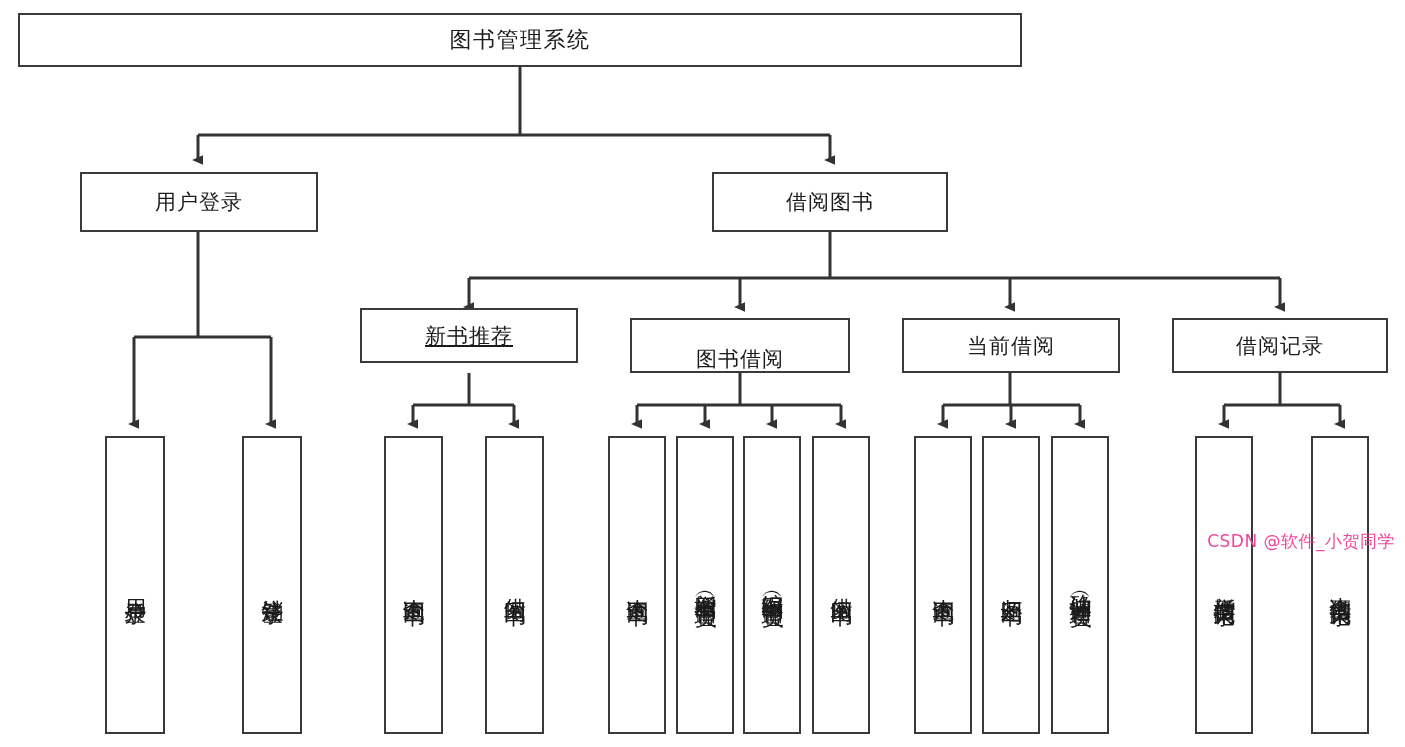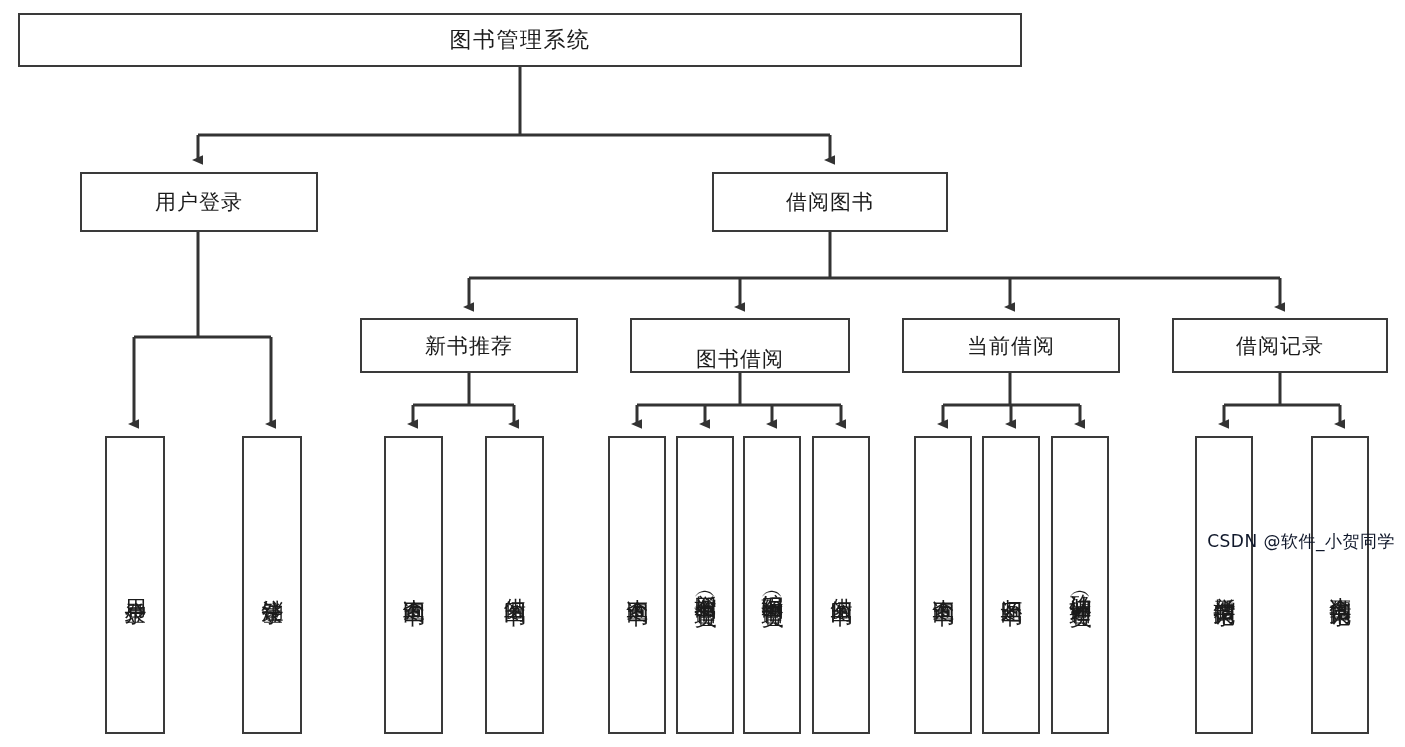--- a/index.html
+++ b/index.html
@@ -52,21 +52,21 @@
   .node.v .vlabel{
     writing-mode:vertical-rl;
     text-orientation:upright;
     white-space:nowrap;
     display:block;
   }
   .watermark{
     position:absolute;
     right:10px;bottom:4px;
     font-size:17px;
-    color:#0f172a;
+    color:#ec4899;
     letter-spacing:0.5px;
     z-index:5;
     white-space:nowrap;
     font-family:"DejaVu Sans",sans-serif;
   }
 </style>
 </head>
 <body>
 
 <div id="diagram">
@@ -125,21 +125,21 @@
     <span>图书管理系统</span>
   </div>
 
   <div class="node h" style="left:80px;top:172px;width:238px;height:60px;">
     <span>用户登录</span>
   </div>
   <div class="node h" style="left:712px;top:172px;width:236px;height:60px;">
     <span>借阅图书</span>
   </div>
 
-  <div class="node h" style="left:360px;top:318px;width:218px;height:55px;">
+  <div class="node h" style="left:360px;top:308px;width:218px;height:55px;text-decoration:underline;">
     <span>新书推荐</span>
   </div>
   <div class="node h" style="left:630px;top:318px;width:220px;height:55px;align-items:flex-end;">
     <span>图书借阅</span>
   </div>
   <div class="node h" style="left:1172px;top:318px;width:216px;height:55px;">
     <span>借阅记录</span>
   </div>
   <div class="node h" style="left:902px;top:318px;width:218px;height:55px;">
     <span>当前借阅</span>

